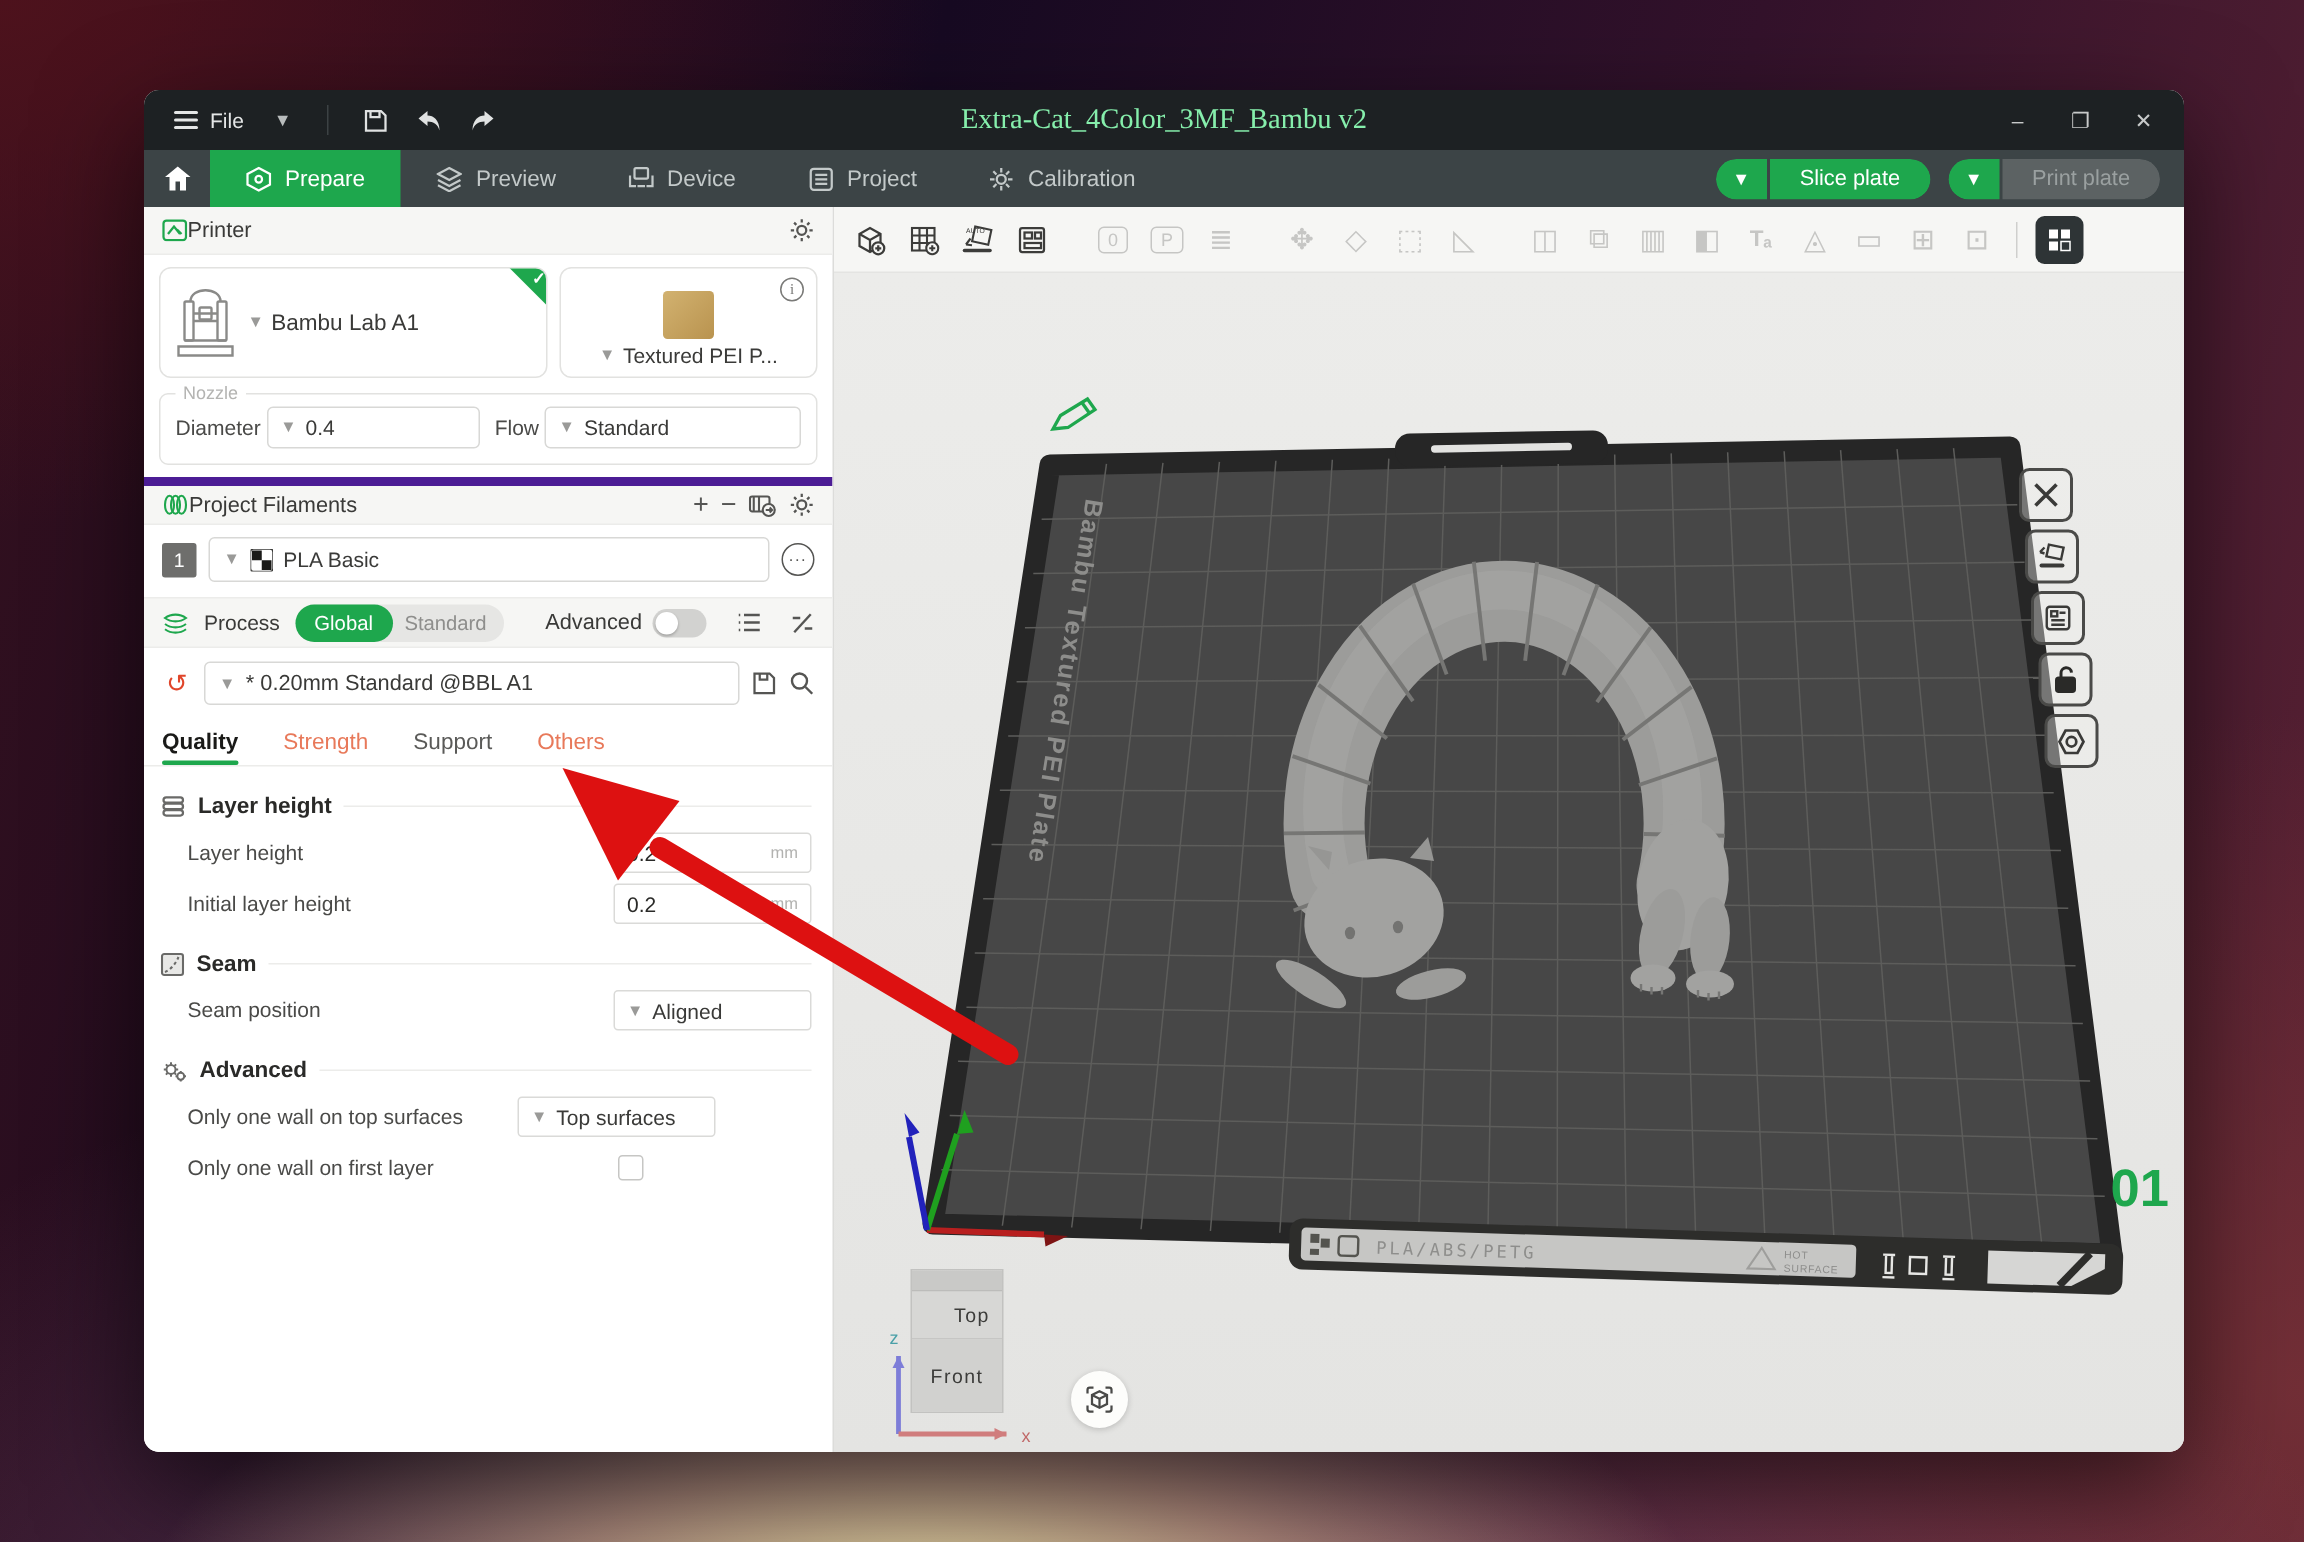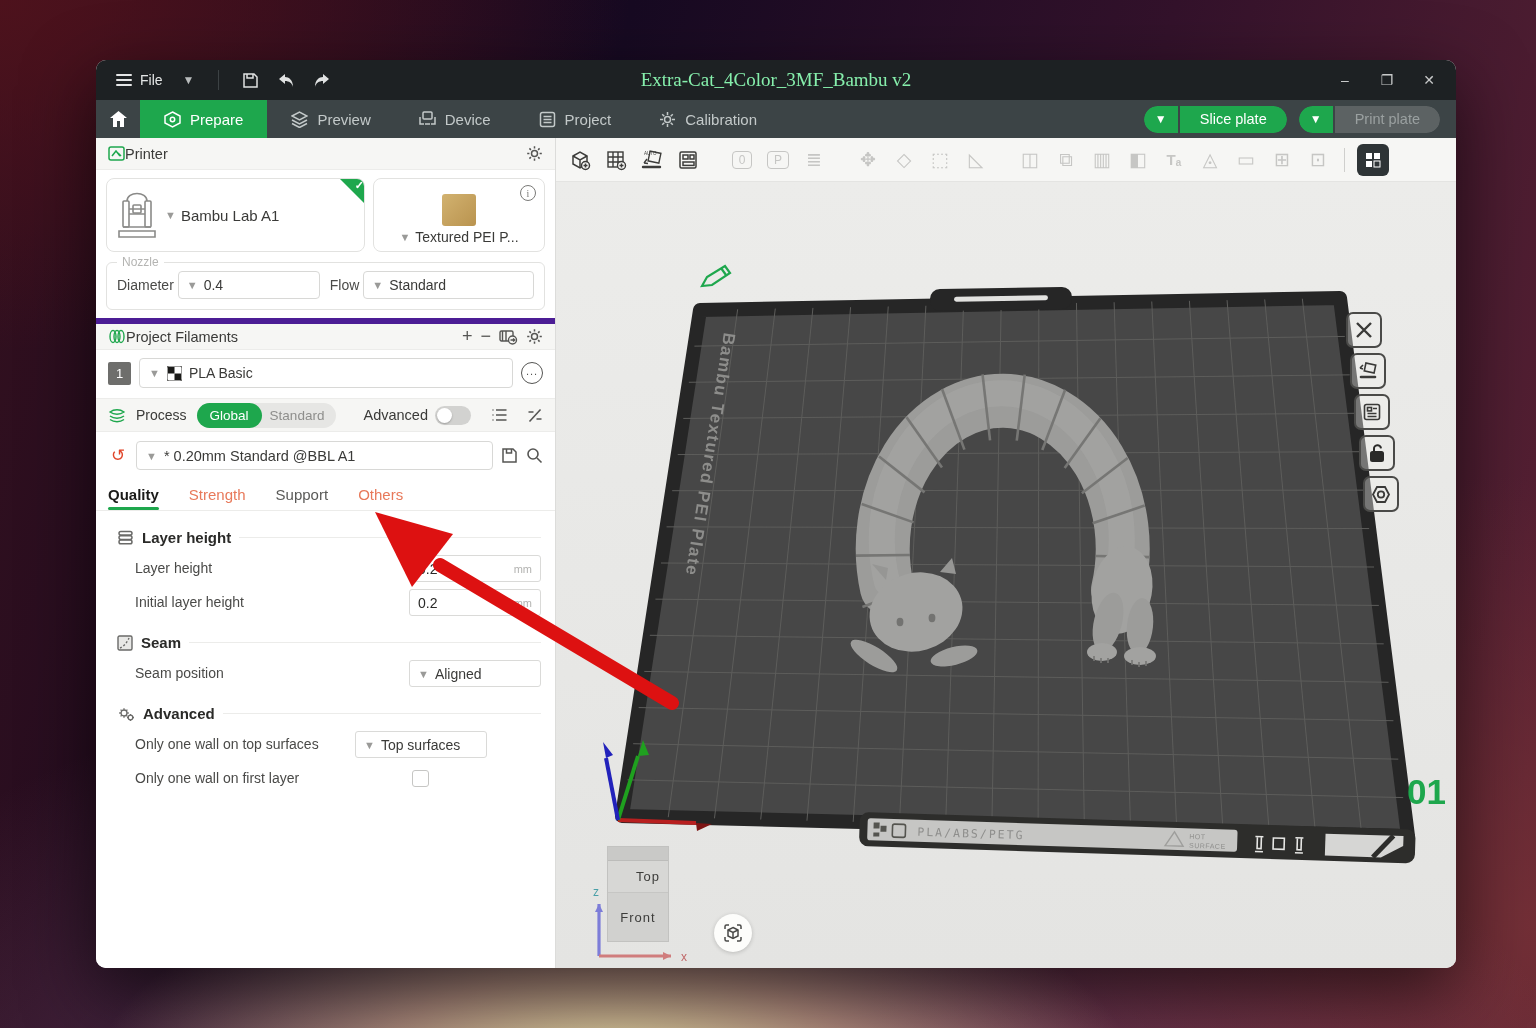--- a/index.html
+++ b/index.html
@@ -97,21 +97,21 @@
   .preset-row { display:flex; align-items:center; gap:8px; padding:9px 12px; }
   .reset-ico { color:#e0452a; font-size:17px; width:20px; text-align:center; }
   .preset-combo { flex:1; border:1px solid #d8d8d6; border-radius:4px; height:29px; display:flex; align-items:center; gap:7px; padding:0 9px; font-size:14.5px; }
 
   .tabs { display:flex; align-items:flex-end; gap:30px; padding:2px 12px 0; border-bottom:1px solid #ececea; height:32px; flex:0 0 auto; }
   .ptab { padding-bottom:7px; font-size:15px; color:#5a5a58; position:relative; }
   .ptab.active { color:#1a1a18; font-weight:bold; }
   .ptab.active::after { content:""; position:absolute; left:0; right:0; bottom:0; height:3px; background:#1ea74d; border-radius:2px; }
   .ptab.modified { color:#e8795a; }
 
-  .params { padding:10px 14px 0 21px; overflow:hidden; flex:1; }
+  .params { padding:10px 14px 0 11px; overflow:hidden; flex:1; }
   .pgroup-head { display:flex; align-items:center; gap:8px; margin:8px 0 9px; }
   .pgroup-head .gt { font-weight:bold; font-size:15px; color:#2a2a28; white-space:nowrap; }
   .pgroup-head .line { flex:1; border-top:1px solid #ececea; }
   .gico { color:#6a6a68; display:flex; }
   .prow { display:flex; align-items:center; margin:7px 0 7px 18px; min-height:27px; }
   .prow .plabel { flex:1; color:#4a4a48; padding-right:10px; line-height:1.3; }
   .num-input { width:132px; height:27px; border:1px solid #dadad8; border-radius:3px; display:flex; align-items:center; padding:0 8px; background:#fff; }
   .num-input .nv { flex:1; color:#2a2a28; }
   .num-input .unit { color:#b2b2b0; font-size:11px; }
   .sel-input { width:132px; height:27px; border:1px solid #dadad8; border-radius:3px; display:flex; align-items:center; gap:6px; padding:0 8px; background:#fff; }

